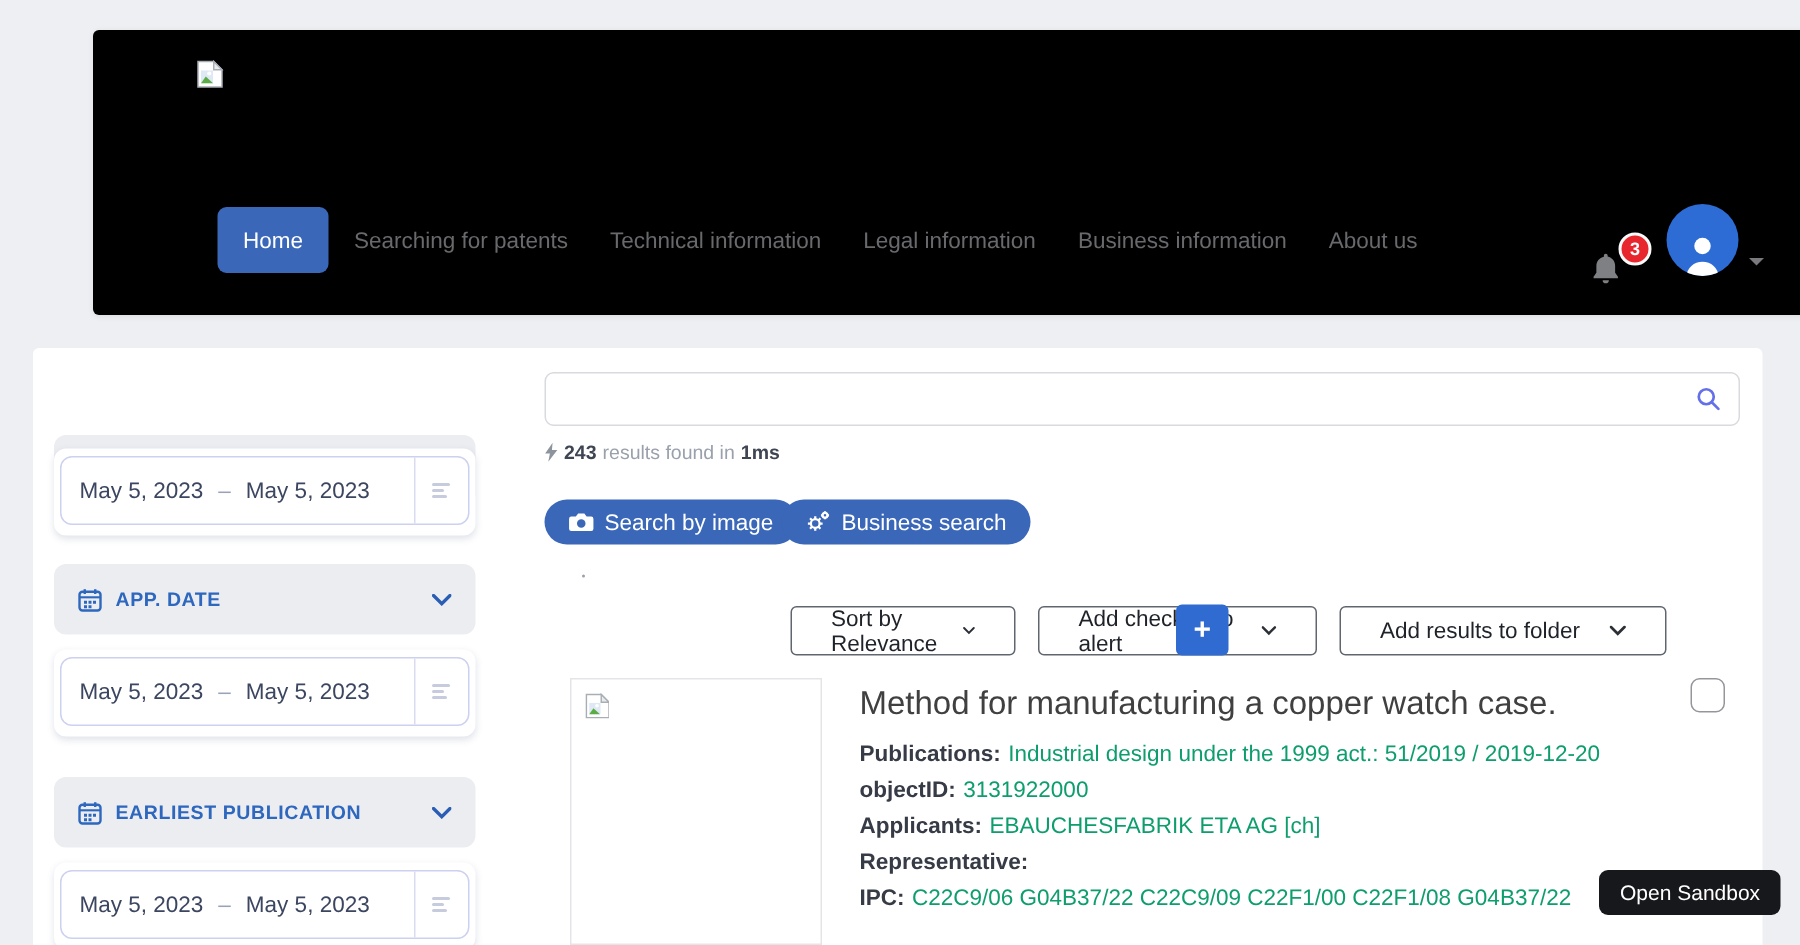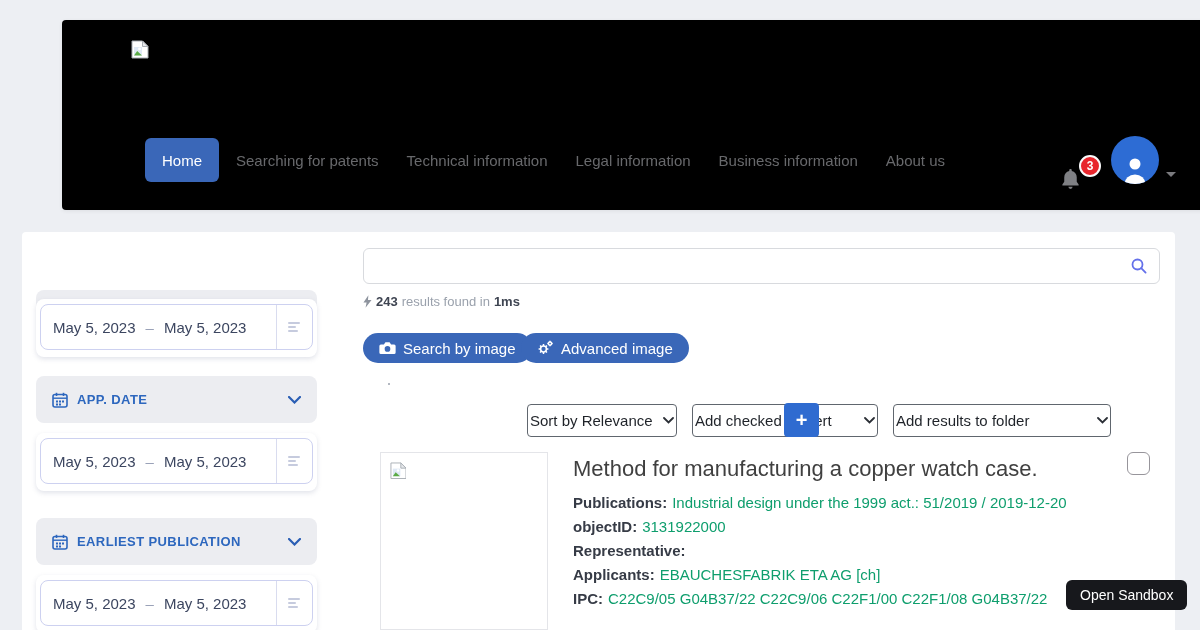--- a/index.html
+++ b/index.html
@@ -93,21 +93,21 @@
   .stats-line b { color:#3f4552; }
   .pill-btn {
     top:101px; height:30px; padding:0 16px; border-radius:15px;
     background:#3a67b8; color:#fff; font-size:15px;
     display:flex; align-items:center; gap:7px; cursor:pointer; white-space:nowrap;
   }
   .tiny-dot { left:366px; top:151px; width:2px; height:2px; background:#9aa1ac; border-radius:50%; }
   .sel {
     top:172px; height:33px; border:1px solid #60666e; border-radius:4px; background:#fff;
     display:flex; align-items:center; justify-content:space-between;
-    padding:0 2px; font-size:15px; color:#1f2329; cursor:pointer;
+    padding:0 26px; font-size:15px; color:#1f2329; cursor:pointer;
   }
   .plus-btn {
     left:762px; top:171px; width:35px; height:34px; background:#2f6bd0; border-radius:4px;
     color:#fff; font-size:20px; font-weight:bold;
     display:flex; align-items:center; justify-content:center; cursor:pointer;
   }
 
   
   .thumb {
     left:358px; top:220px; width:168px; height:178px;
@@ -311,21 +311,21 @@
 
   <div class="abs pill-btn" style="left:499px;">
     <svg width="17" height="16" viewBox="0 0 17 16">
       <g stroke="#fff" stroke-width="1.5" fill="none">
         <circle cx="6.5" cy="9" r="2.9"></circle>
         <path d="M9.4 9 H11.4 M8.55 6.95 9.95 5.55 M6.5 6.1 V4.1 M4.45 6.95 3.05 5.55 M3.6 9 H1.6 M4.45 11.05 3.05 12.45 M6.5 11.9 V13.9 M8.55 11.05 9.95 12.45"></path>
         <circle cx="13" cy="3.5" r="1.6"></circle>
         <path d="M13 1.9 V.8 M13 5.1 V6.2 M14.6 3.5 H15.7 M11.4 3.5 H10.3"></path>
       </g>
     </svg>
-    <span>Advanced image</span>
+    <span>Business search</span>
   </div>
 
   <div class="abs tiny-dot"></div>
 
   <div class="abs sel" style="left:505px; width:150px;">
     <span>Sort by Relevance</span>
     <svg width="11" height="7" viewBox="0 0 11 7">
       <polyline points="1,1 5.5,5.5 10,1" fill="none" stroke="#2b2f36" stroke-width="1.8" stroke-linecap="round"></polyline>
     </svg>
   </div>
@@ -358,24 +358,24 @@
   <div class="abs result-check"></div>
 
   <div class="abs fields">
     <div class="fline">
       <span class="lab">Publications:</span><span class="val">Industrial design under the 1999 act.: 51/2019 / 2019-12-20</span>
     </div>
     <div class="fline">
       <span class="lab">objectID:</span><span class="val">3131922000</span>
     </div>
     <div class="fline">
+      <span class="lab">Applicants:</span><span class="val">EBAUCHESFABRIK ETA AG [ch]</span>
+    </div>
+    <div class="fline">
       <span class="lab">Representative:</span><span class="val"></span>
     </div>
     <div class="fline">
-      <span class="lab">Applicants:</span><span class="val">EBAUCHESFABRIK ETA AG [ch]</span>
-    </div>
-    <div class="fline">
-      <span class="lab">IPC:</span><span class="val">C22C9/05 G04B37/22 C22C9/06 C22F1/00 C22F1/08 G04B37/22</span>
+      <span class="lab">IPC:</span><span class="val">C22C9/06 G04B37/22 C22C9/09 C22F1/00 C22F1/08 G04B37/22</span>
     </div>
   </div>
 </div>
 
 <div class="abs sandbox-btn">Open Sandbox</div>
 
 </body></html>

